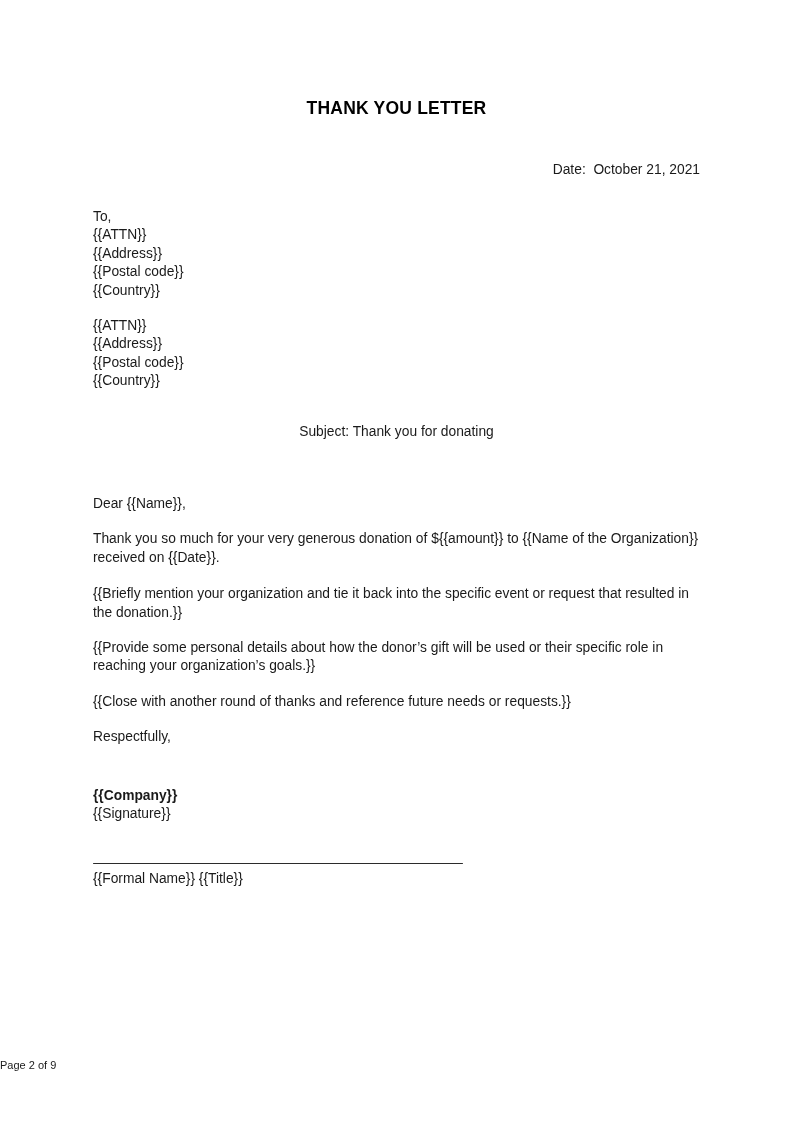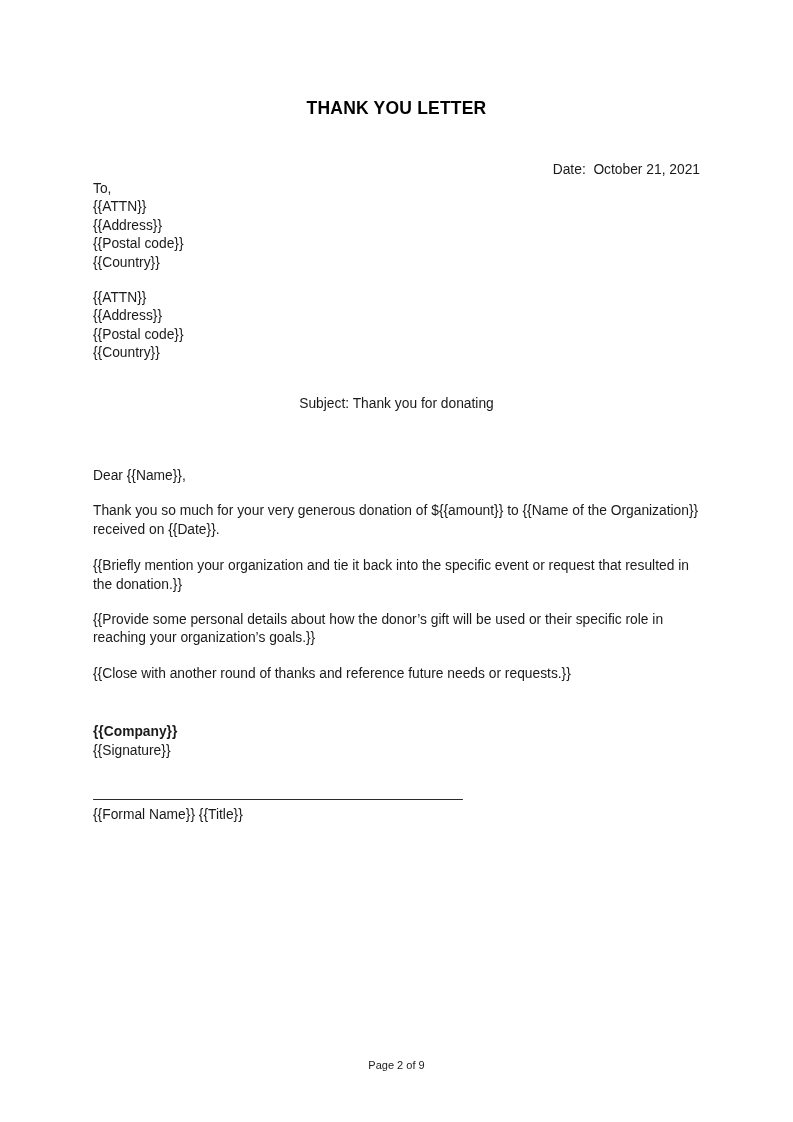--- a/index.html
+++ b/index.html
@@ -23,21 +23,21 @@
     font-size: 17.5px;
     line-height: 24px;
     font-weight: bold;
     color: #000000;
     text-align: center;
     letter-spacing: 0.2px;
   }
   p { margin: 0; }
   .preserve { white-space: pre-wrap; text-align: right; }
   .date-line { margin-top: 41px; }
-  .addr-block { }
+  .addr-block { margin-top: 28px; }
   .addr-block.from { margin-top: 16px; }
   .subject-line { margin-top: 32px; text-align: center; }
   .salutation { margin-top: 53px; }
   .body-par { margin-top: 17px; max-width: 607px; }
   .body-par.p2 { margin-top: 18px; }
   .body-par.p3 { margin-top: 16px; }
   .closing { margin-top: 17px; }
   .company { margin-top: 40px; font-weight: bold; }
   .signature { margin-top: 0; }
   .sig-line {
@@ -45,21 +45,20 @@
     width: 370px;
     height: 0;
     border-top: 1px solid #2b2b2b;
   }
   .signee { margin-top: 6px; }
   .footer {
     position: absolute;
     top: 1058px;
     left: 0;
     width: 100%;
-    text-align: center;
     font-size: 11px;
     line-height: 14px;
     color: #1a1a1a;
   }
 </style>
 </head>
 <body>
 
 <div class="page">
   <div class="content">
@@ -85,20 +84,21 @@
 
     <p class="subject-line">Subject: Thank you for donating</p>
 
     <p class="salutation">Dear {{Name}},</p>
 
     <p class="body-par p1">Thank you so much for your very generous donation of ${{amount}} to {{Name of the Organization}} received on {{Date}}.</p>
     <p class="body-par p2">{{Briefly mention your organization and tie it back into the specific event or request that resulted in the donation.}}</p>
     <p class="body-par p3">{{Provide some personal details about how the donor’s gift will be used or their specific role in reaching your organization’s goals.}}</p>
     <p class="body-par p4">{{Close with another round of thanks and reference future needs or requests.}}</p>
 
+    <p class="closing">Respectfully,</p>
 
     <p class="company">{{Company}}</p>
     <p class="signature">{{Signature}}</p>
 
     <div class="sig-line"></div>
 
     <p class="signee">{{Formal Name}} {{Title}}</p>
 
   </div>
 

